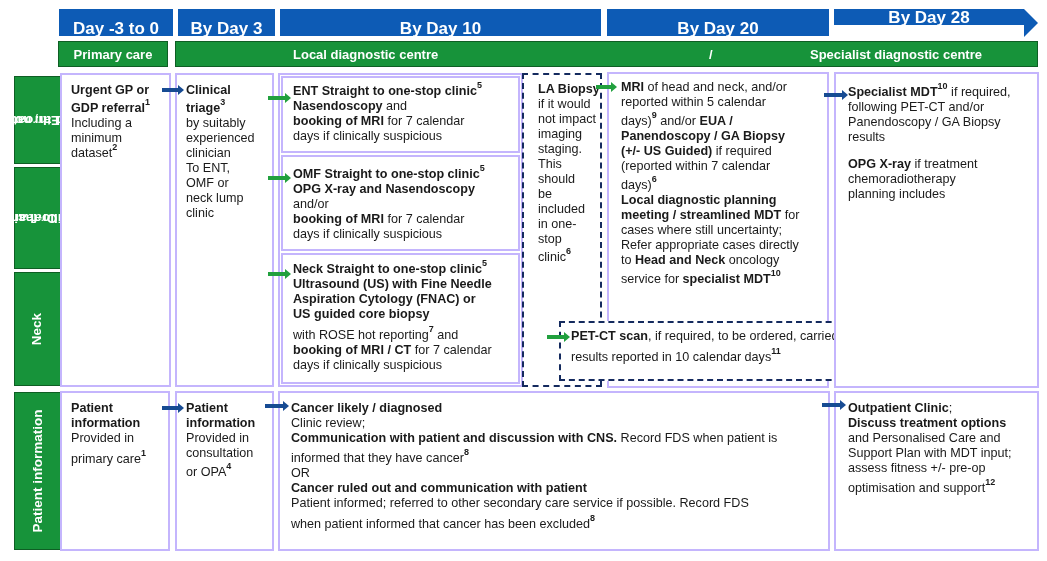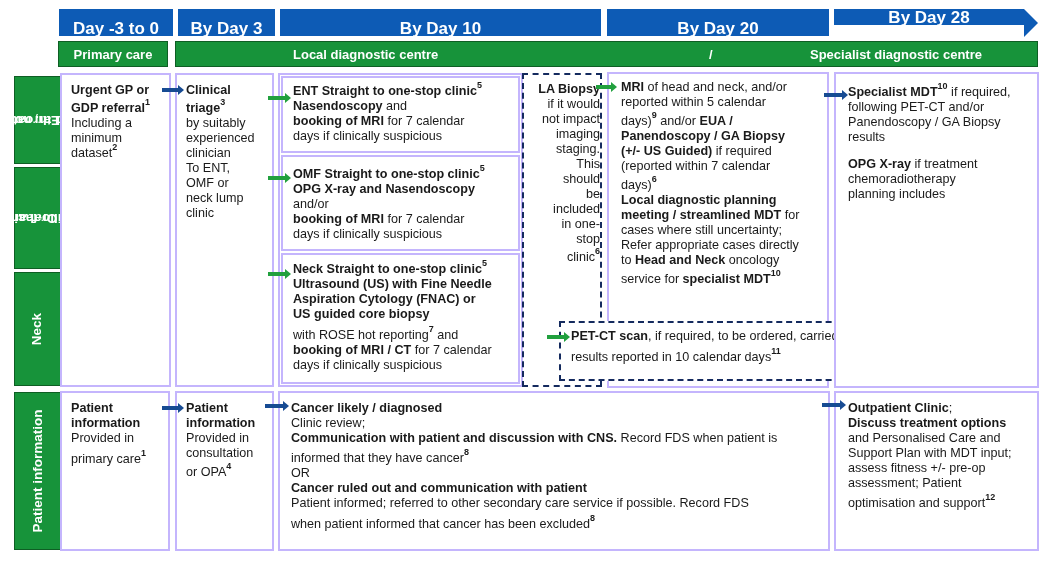--- a/index.html
+++ b/index.html
@@ -124,21 +124,21 @@
     <div><b>Ultrasound (US) with Fine Needle</b></div>
     <div><b>Aspiration Cytology (FNAC) or</b></div>
     <div><b>US guided core biopsy</b></div>
     <div style="margin-top:6px"><span>with ROSE hot reporting</span><sup>7</sup><span> and</span></div>
     <div><b>booking of MRI / CT</b><span> for 7 calendar</span></div>
     <div>days if clinically suspicious</div>
   </div>
 </div>
 
 <div class="abs dbox" style="left:522px;top:73px;width:80px;height:314px;background:transparent;">
-  <div class="txt" style="left:14px;top:7px;text-align:right;">
+  <div class="txt" style="left:14px;top:7px;">
     <div><b>LA Biopsy</b></div>
     <div>if it would</div>
     <div>not impact</div>
     <div>imaging</div>
     <div>staging.</div>
     <div>This should</div>
     <div>be included</div>
     <div>in one-stop</div>
     <div style="margin-top:3px"><span>clinic</span><sup>6</sup></div>
   </div>
@@ -210,21 +210,20 @@
     <div style="margin-top:6px"><span>when patient informed that cancer has been excluded</span><sup>8</sup></div>
   </div>
 </div>
 <div class="abs box" style="left:834px;top:391px;width:205px;height:160px;">
   <div class="txt" style="left:12px;top:8px;width:192px;">
     <div><b>Outpatient Clinic</b><span>;</span></div>
     <div><b>Discuss treatment options</b></div>
     <div>and Personalised Care and</div>
     <div>Support Plan with MDT input;</div>
     <div>assess fitness +/- pre-op</div>
-    <div>assessment;  Patient</div>
     <div style="margin-top:5px"><span>optimisation and support</span><sup>12</sup></div>
   </div>
 </div>
 
 <div class="arr-b" style="left:162px;top:88px;width:16px;"></div>
 <div class="arr-g" style="left:268px;top:96px;width:17px;"></div>
 <div class="arr-g" style="left:268px;top:176px;width:17px;"></div>
 <div class="arr-g" style="left:268px;top:272px;width:17px;"></div>
 <div class="arr-g" style="left:596px;top:85px;width:15px;"></div>
 <div class="arr-b" style="left:824px;top:93px;width:18px;"></div>

